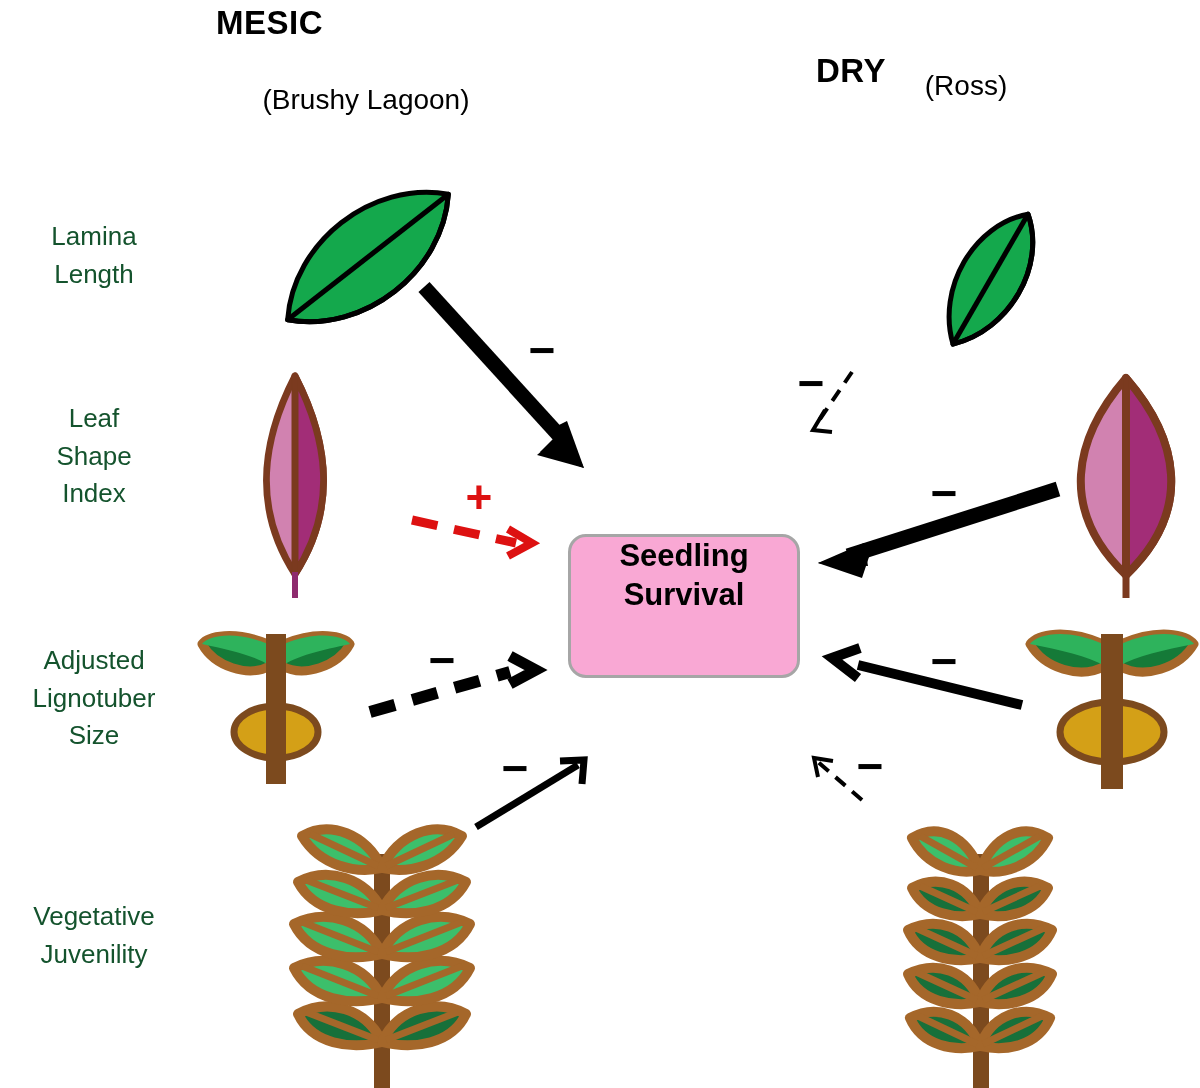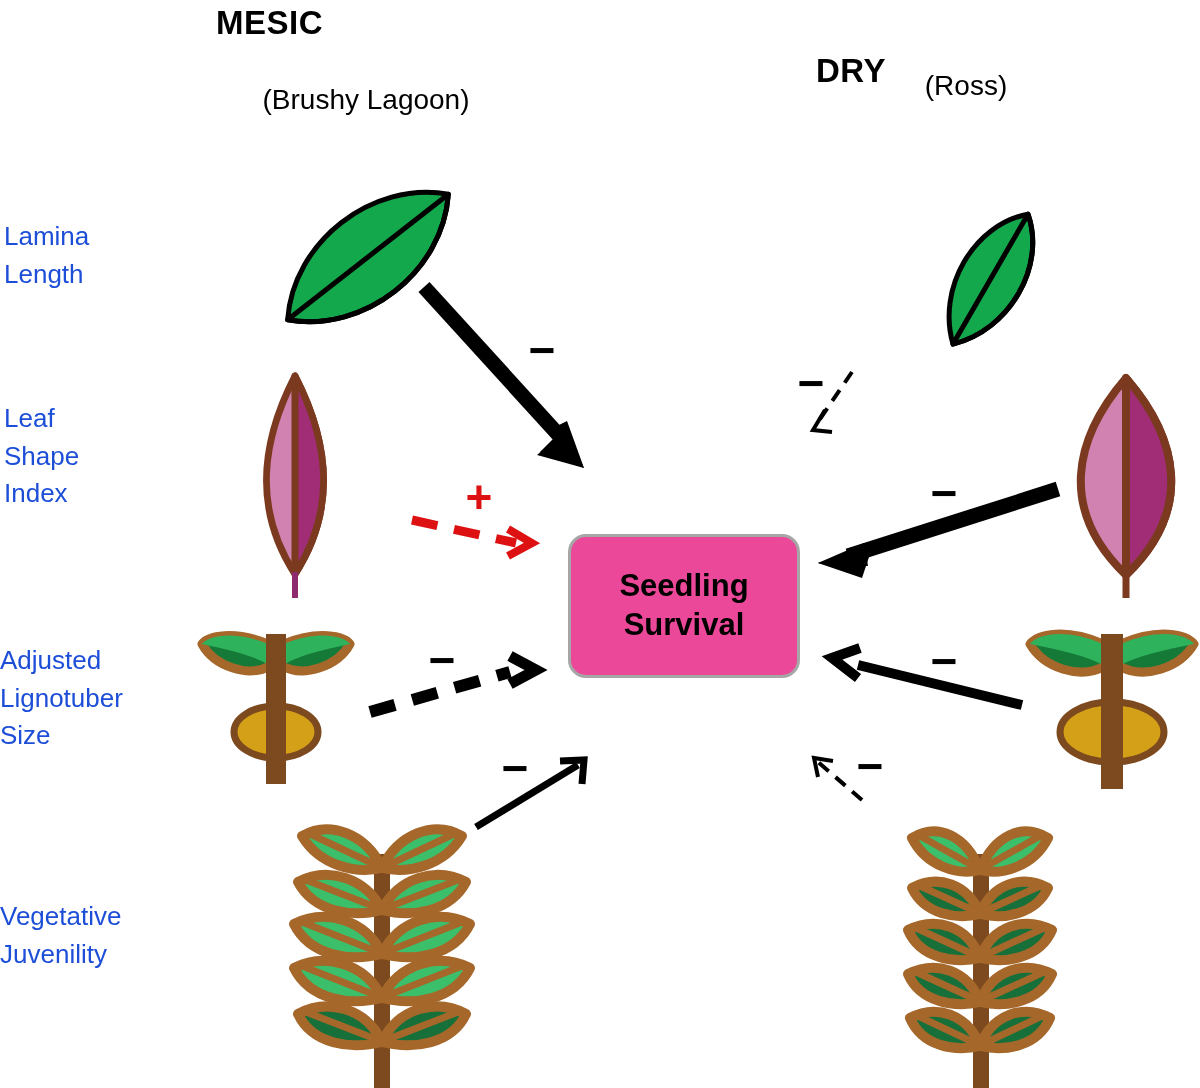--- a/index.html
+++ b/index.html
@@ -36,36 +36,36 @@
     font-weight: normal;
     text-align: center;
     line-height: 1;
     white-space: nowrap;
   }
 
   
   .row-label {
     font-size: 26px;
     line-height: 1.45;
+    text-align: center;
     white-space: pre-line;
-    color: #1d4ed8;
+    color: #14532d;
   }
 
   
   #seedling-box {
     left: 568px;
     top: 534px;
     width: 232px;
     height: 144px;
-    background: #ec4899;
+    background: #f9a8d4;
     border: 3px solid #a6a6a6;
     border-radius: 18px;
     box-sizing: border-box;
     display: flex;
-    align-items: center;
     justify-content: center;
   }
   #seedling-box .box-text {
     font-size: 31px;
     font-weight: bold;
     line-height: 1.25;
     text-align: center;
     white-space: pre-line;
   }
 

